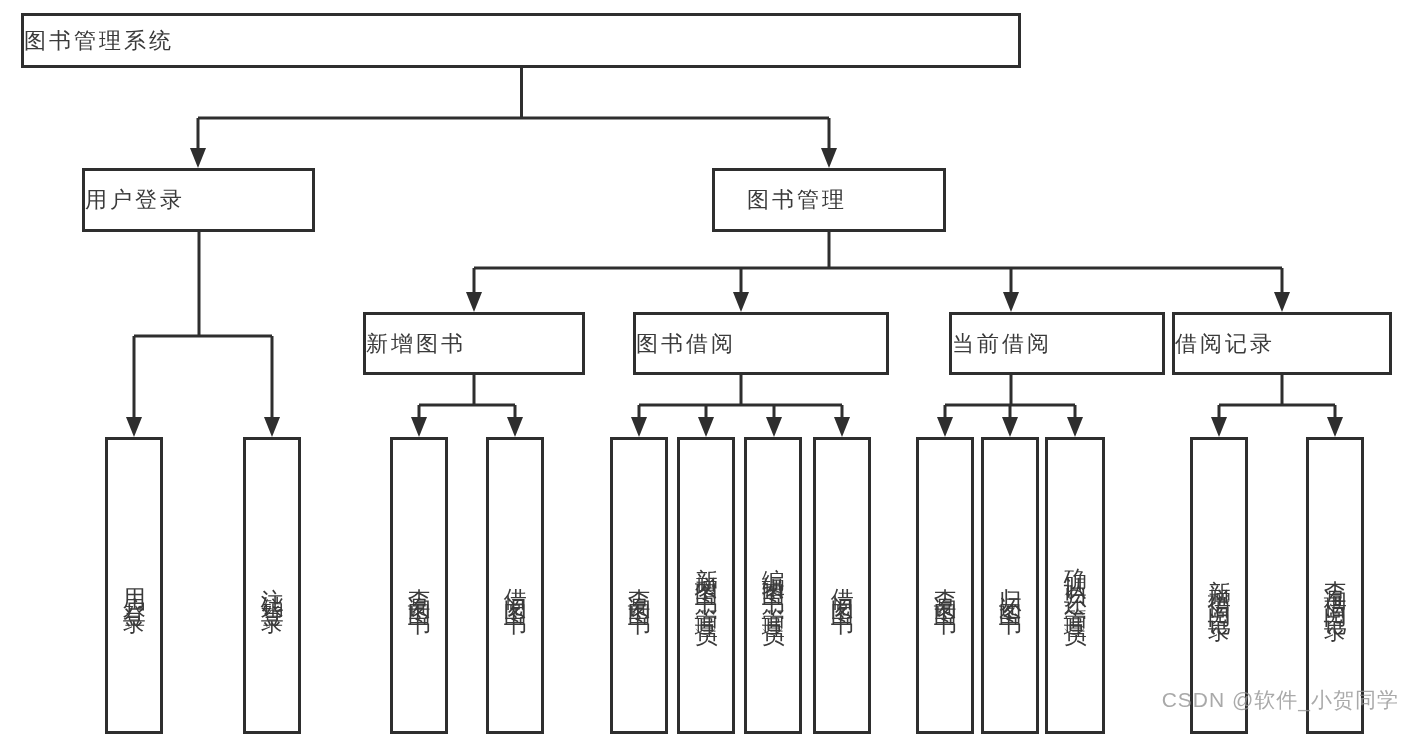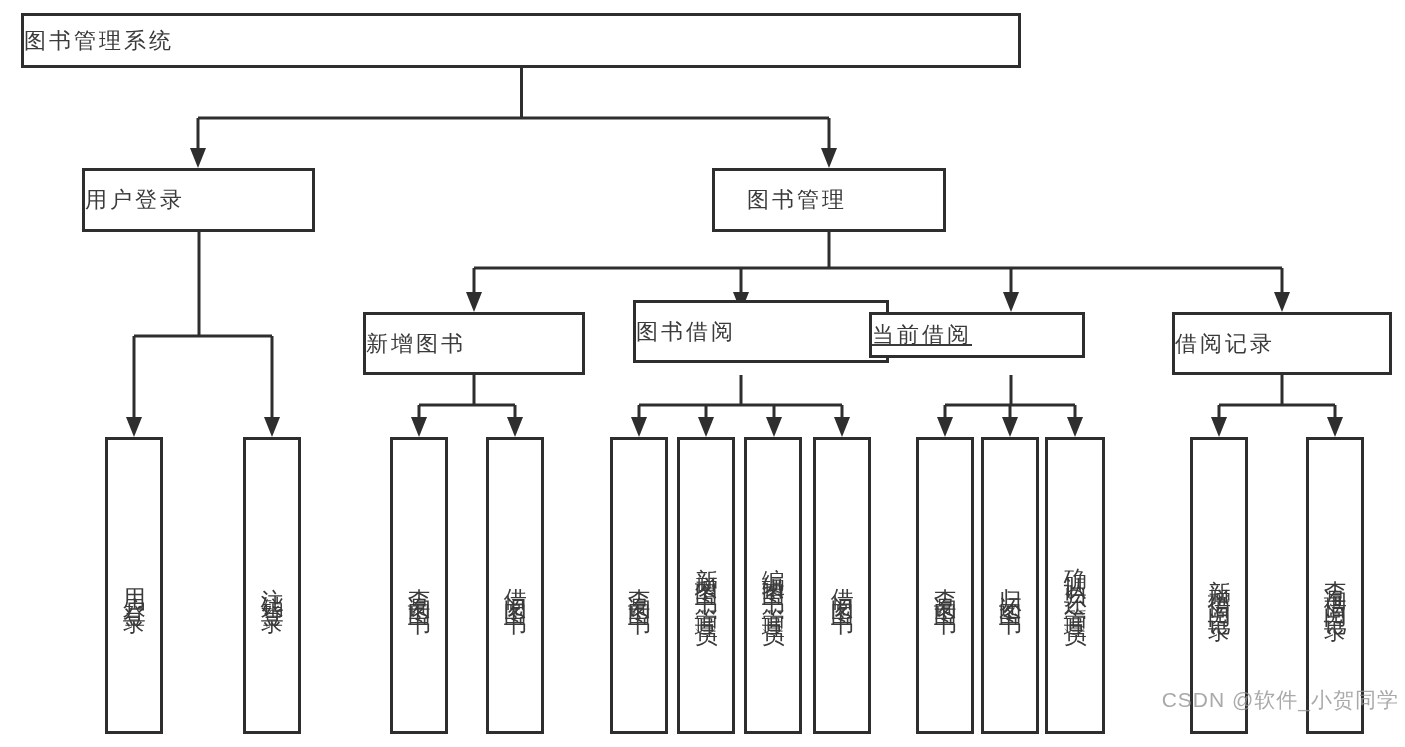--- a/index.html
+++ b/index.html
@@ -70,24 +70,24 @@
   <div class="hbox" style="left:82px;top:168px;width:233px;height:64px;">
     <span>用户登录</span>
   </div>
   <div class="hbox" style="left:712px;top:168px;width:234px;height:64px;padding-left:32px;">
     <span>图书管理</span>
   </div>
 
   <div class="hbox" style="left:363px;top:312px;width:222px;height:63px;">
     <span>新增图书</span>
   </div>
-  <div class="hbox" style="left:633px;top:300px;width:256px;height:63px;">
+  <div class="hbox" style="left:633px;top:312px;width:256px;height:63px;">
     <span>图书借阅</span>
   </div>
-  <div class="hbox" style="left:869px;top:312px;width:216px;height:46px;text-decoration:underline;">
+  <div class="hbox" style="left:949px;top:312px;width:216px;height:63px;">
     <span>当前借阅</span>
   </div>
   <div class="hbox" style="left:1172px;top:312px;width:220px;height:63px;">
     <span>借阅记录</span>
   </div>
 
   <div class="leaf" style="left:105px;">
     <span class="vtext">用户登录</span>
   </div>
   <div class="leaf" style="left:243px;">

